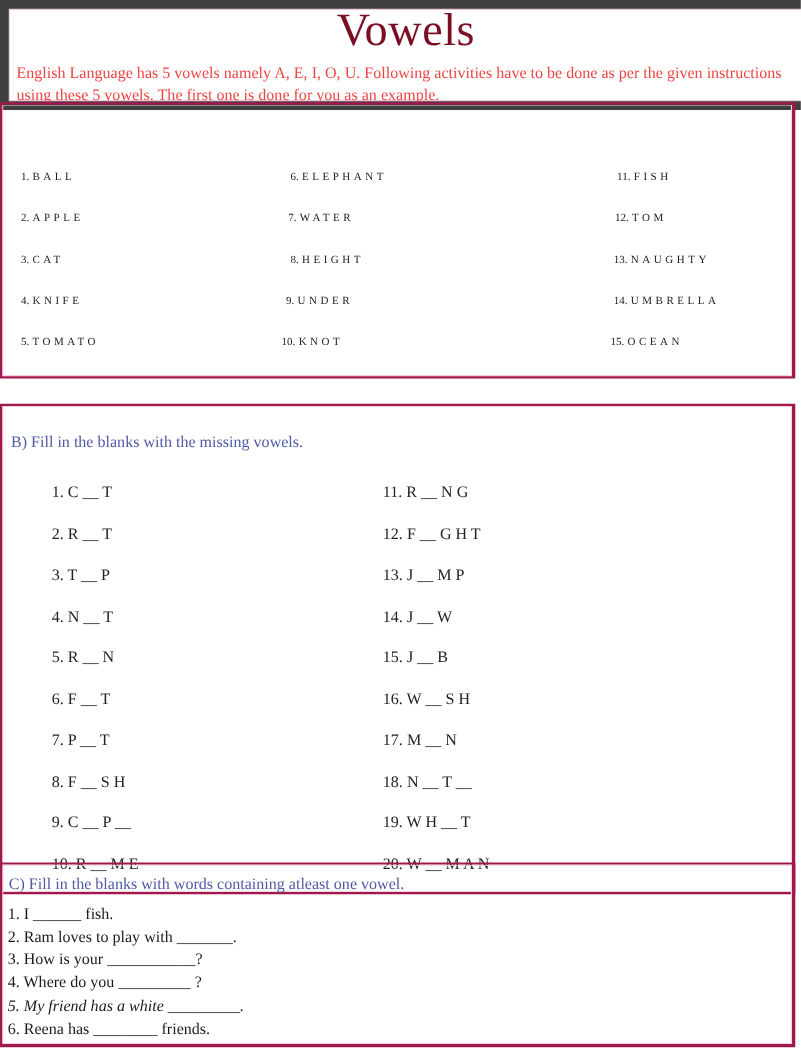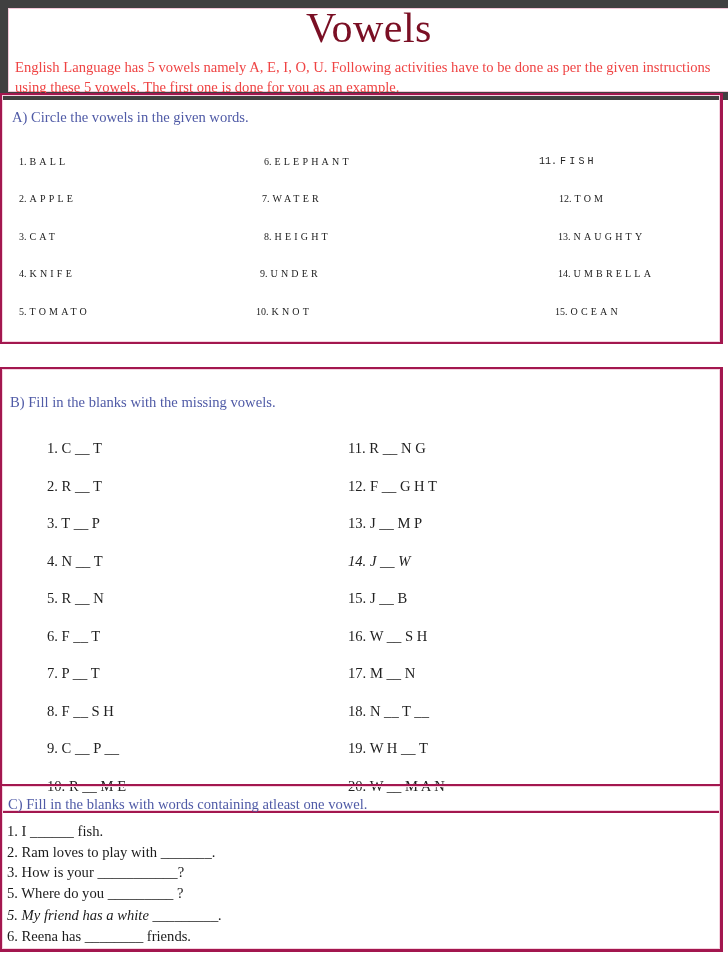--- a/index.html
+++ b/index.html
@@ -88,35 +88,34 @@
   </style>
 </head>
 <body>
 
 <div class="header-box">
   <div class="title">Vowels</div>
   <div class="intro">English Language has 5 vowels namely A, E, I, O, U. Following activities have to be done as per the given instructions using these 5 vowels. The first one is done for you as an example.</div>
 </div>
 
 <div class="section" id="section-a">
-  <div class="section-heading">A) Circle the vowels in the given words.</div>
 
   <div class="word" style="left:17px; top:61px;"><span class="num">1.</span><span>BALL</span></div>
   <div class="word" style="left:17px; top:98px;"><span class="num">2.</span><span>APPLE</span></div>
   <div class="word" style="left:17px; top:136px;"><span class="num">3.</span><span>CAT</span></div>
   <div class="word" style="left:17px; top:173px;"><span class="num">4.</span><span>KNIFE</span></div>
   <div class="word" style="left:17px; top:211px;"><span class="num">5.</span><span>TOMATO</span></div>
 
   <div class="word" style="left:262px; top:61px;"><span class="num">6.</span><span>ELEPHANT</span></div>
   <div class="word" style="left:260px; top:98px;"><span class="num">7.</span><span>WATER</span></div>
   <div class="word" style="left:262px; top:136px;"><span class="num">8.</span><span>HEIGHT</span></div>
   <div class="word" style="left:258px; top:173px;"><span class="num">9.</span><span>UNDER</span></div>
   <div class="word" style="left:254px; top:211px;"><span class="num">10.</span><span>KNOT</span></div>
 
-  <div class="word" style="left:537px; top:61px;font-family:Liberation Mono, monospace;"><span class="num">11.</span><span>FISH</span></div>
+  <div class="word" style="left:559px; top:61px;"><span class="num">11.</span><span>FISH</span></div>
   <div class="word" style="left:557px; top:98px;"><span class="num">12.</span><span>TOM</span></div>
   <div class="word" style="left:556px; top:136px;"><span class="num">13.</span><span>NAUGHTY</span></div>
   <div class="word" style="left:556px; top:173px;"><span class="num">14.</span><span>UMBRELLA</span></div>
   <div class="word" style="left:553px; top:211px;"><span class="num">15.</span><span>OCEAN</span></div>
 </div>
 
 <div class="section" id="section-b">
   <div class="section-heading">B) Fill in the blanks with the missing vowels.</div>
 
   <div class="blank-item" style="left:45px; top:71px;">1. C __ T</div>
@@ -126,30 +125,30 @@
   <div class="blank-item" style="left:45px; top:221px;">5. R __ N</div>
   <div class="blank-item" style="left:45px; top:259px;">6. F __ T</div>
   <div class="blank-item" style="left:45px; top:296px;">7. P __ T</div>
   <div class="blank-item" style="left:45px; top:334px;">8. F __ S H</div>
   <div class="blank-item" style="left:45px; top:371px;">9. C __ P __</div>
   <div class="blank-item" style="left:45px; top:409px;">10. R __ M E</div>
 
   <div class="blank-item" style="left:346px; top:71px;">11. R __ N G</div>
   <div class="blank-item" style="left:346px; top:109px;">12. F __ G H T</div>
   <div class="blank-item" style="left:346px; top:146px;">13. J __ M P</div>
-  <div class="blank-item" style="left:346px; top:184px;font-style:italic;">14. J __ W</div>
+  <div class="blank-item" style="left:346px; top:184px;">14. J __ W</div>
   <div class="blank-item" style="left:346px; top:221px;">15. J __ B</div>
   <div class="blank-item" style="left:346px; top:259px;">16. W __ S H</div>
   <div class="blank-item" style="left:346px; top:296px;">17. M __ N</div>
   <div class="blank-item" style="left:346px; top:334px;">18. N __ T __</div>
   <div class="blank-item" style="left:346px; top:371px;">19. W H __ T</div>
   <div class="blank-item" style="left:346px; top:409px;">20. W __ M A N</div>
 </div>
 
 <div class="section" id="section-c">
   <div class="section-heading">C) Fill in the blanks with words containing atleast one vowel.</div>
   <div class="sentence" style="top:37px;">1. I ______ fish.</div>
   <div class="sentence" style="top:58px;">2. Ram loves to play with _______.</div>
   <div class="sentence" style="top:78px;">3. How is your ___________?</div>
-  <div class="sentence" style="top:99px;">5. Where do you _________ ?</div>
+  <div class="sentence" style="top:99px;">4. Where do you _________ ?</div>
   <div class="sentence" style="top:121px;font-style:italic;">5. My friend has a white _________.</div>
   <div class="sentence" style="top:142px;">6. Reena has ________ friends.</div>
 </div>
 
 </body></html>

